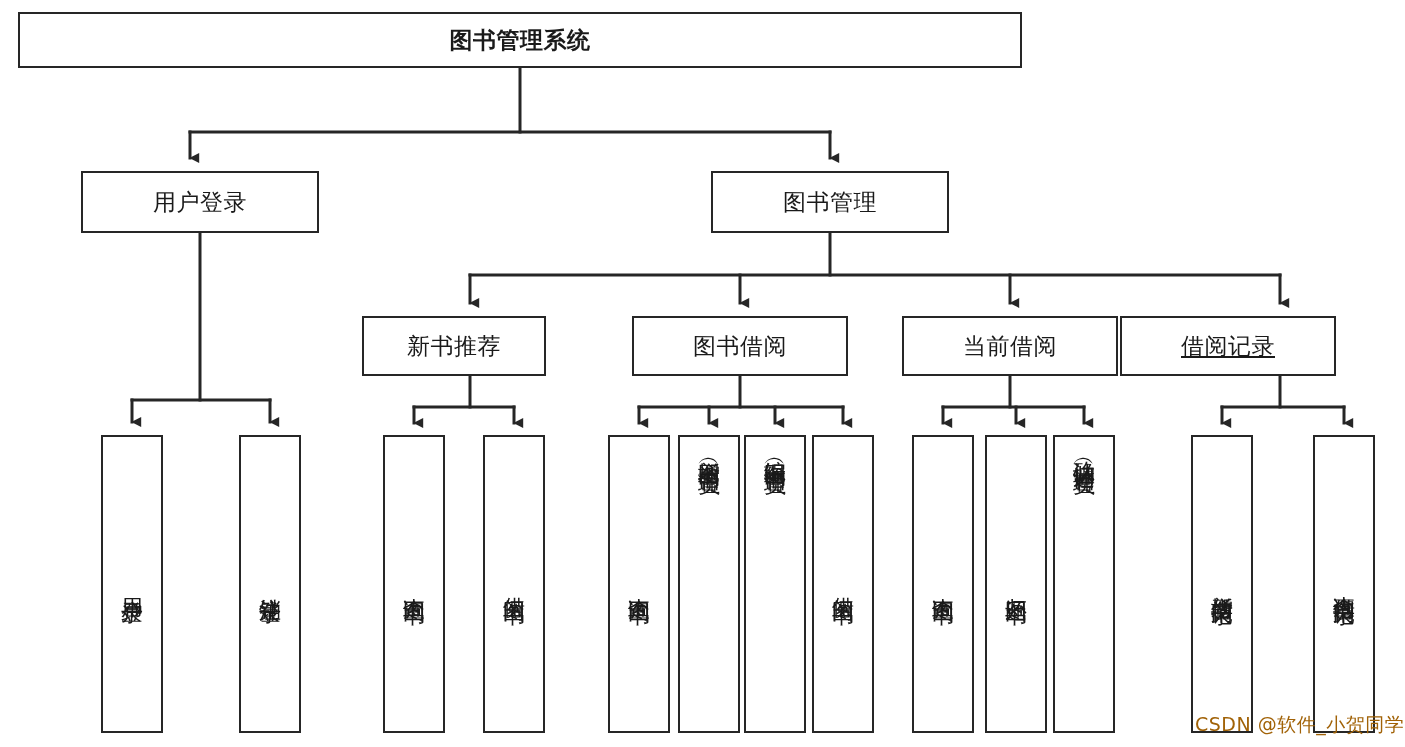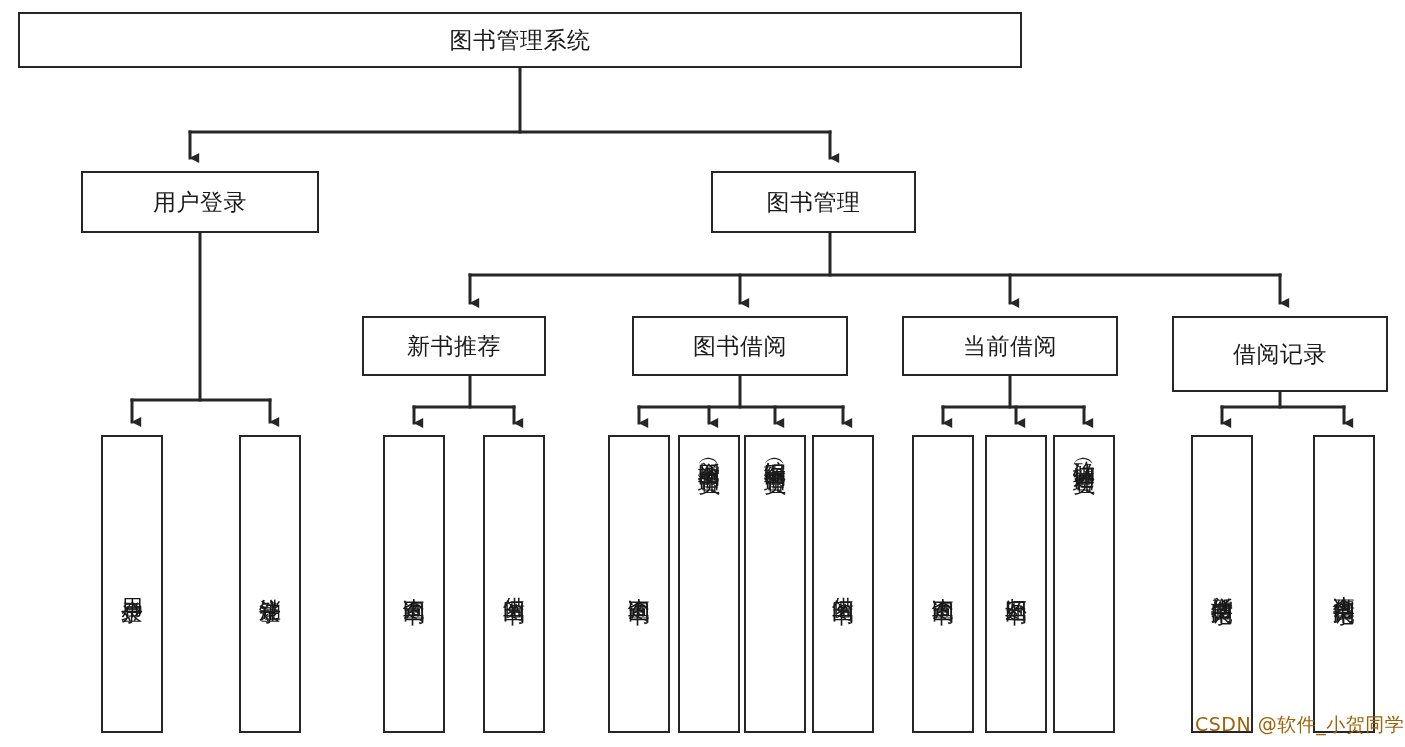--- a/index.html
+++ b/index.html
@@ -126,41 +126,41 @@
       <path d="M 1016 407 L 1016 423" marker-end="url(#arrow)"></path>
       <path d="M 1084 407 L 1084 423" marker-end="url(#arrow)"></path>
 
       <path d="M 1280 376 L 1280 407"></path>
       <path d="M 1222 407 L 1344 407"></path>
       <path d="M 1222 407 L 1222 423" marker-end="url(#arrow)"></path>
       <path d="M 1344 407 L 1344 423" marker-end="url(#arrow)"></path>
     </g>
   </svg>
 
-  <div class="node horiz root" style="left:18px; top:12px; width:1004px; height:56px;">
+  <div class="node horiz root" style="left:18px; top:12px; width:1004px; height:56px;font-weight:bold;">
     <span class="label">图书管理系统</span>
   </div>
 
   <div class="node horiz" style="left:81px; top:171px; width:238px; height:62px;">
     <span class="label">用户登录</span>
   </div>
-  <div class="node horiz" style="left:711px; top:171px; width:205px; height:62px;">
+  <div class="node horiz" style="left:711px; top:171px; width:238px; height:62px;">
     <span class="label">图书管理</span>
   </div>
 
   <div class="node horiz" style="left:362px; top:316px; width:184px; height:60px;">
     <span class="label">新书推荐</span>
   </div>
   <div class="node horiz" style="left:902px; top:316px; width:216px; height:60px;">
     <span class="label">当前借阅</span>
   </div>
   <div class="node horiz" style="left:632px; top:316px; width:216px; height:60px;">
     <span class="label">图书借阅</span>
   </div>
-  <div class="node horiz" style="left:1172px; top:316px; width:216px; height:76px;">
+  <div class="node horiz" style="left:1120px; top:316px; width:216px; height:60px;text-decoration:underline;">
     <span class="label">借阅记录</span>
   </div>
 
   <div class="node vert" style="left:101px; top:435px; width:62px; height:298px;">
     <span class="label">用户登录</span>
   </div>
   <div class="node vert" style="left:239px; top:435px; width:62px; height:298px;">
     <span class="label">注销登录</span>
   </div>
 

